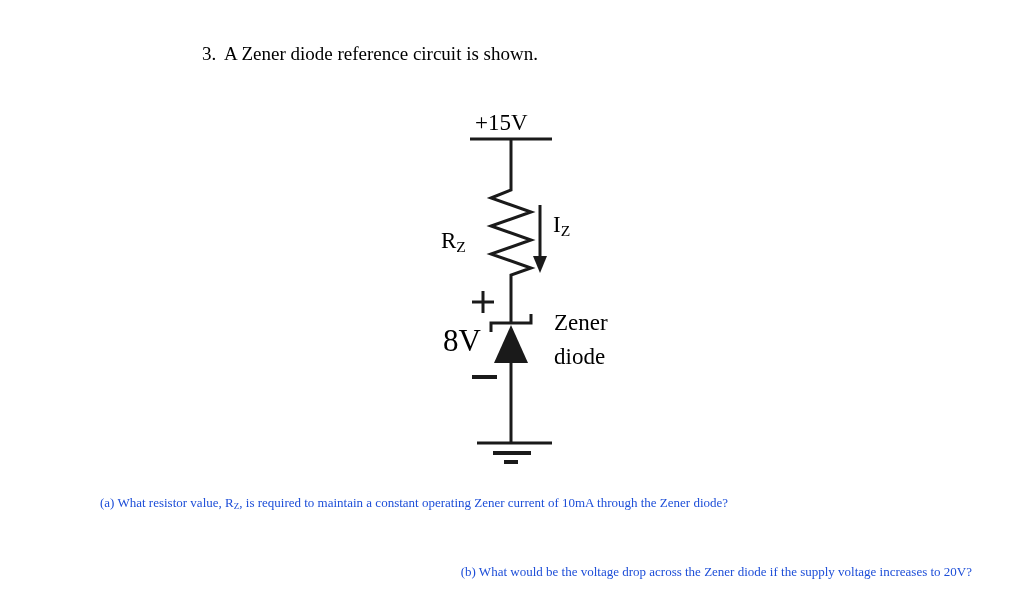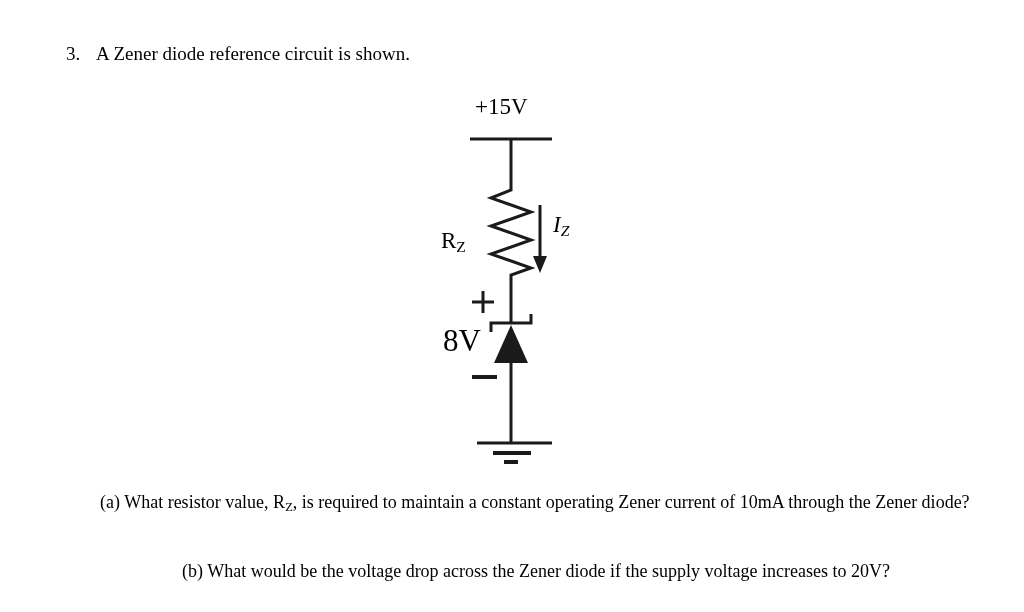--- a/index.html
+++ b/index.html
@@ -18,20 +18,21 @@
 
   
   #question-heading {
     position: absolute;
     left: 66px;
     top: 42px;
     width: 600px;
     font-size: 19px;
     line-height: 24px;
     white-space: nowrap;
+    text-align: center;
   }
   #question-heading .q-num {
     display: inline-block;
     width: 30px;
   }
 
   
   #circuit-figure {
     position: absolute;
     left: 420px;
@@ -50,48 +51,48 @@
     font-size: 22px;
     line-height: 1;
     color: #000;
     white-space: nowrap;
   }
   .ckt-label sub {
     font-size: 0.68em;
     vertical-align: -0.28em;
   }
 
-  #label-supply  { left: 55px;  top: 0;  font-size: 23px; }
+  #label-supply  { left: 55px;  top: 16px;  font-size: 23px; }
   #label-rz      { left: 21px;  top: 134px; font-size: 23px; }
-  #label-iz      { left: 133px; top: 118px; font-size: 23px; font-style: italic; }
+  #label-iz      { left: 133px; top: 118px; font-size: 23px; }
   #label-8v      { left: 23px;  top: 230px; font-size: 31px; }
   #label-zener   { left: 134px; top: 211px; font-size: 23px; line-height: 34px; }
 
   
   .subq {
     position: absolute;
-    font-size: 18px;
+    font-size: 13px;
     line-height: 25px;
     text-align: justify;
-    color: #000000;
+    color: #1d4ed8;
   }
   .subq sub {
     font-size: 0.7em;
     vertical-align: -0.25em;
   }
   #subq-a {
     left: 100px;
     top: 490px;
     width: 872px;
   }
   #subq-b {
     left: 100px;
     top: 559px;
     width: 872px;
-    text-align: center;
+    text-align: right;
     white-space: nowrap;
   }
 </style>
 </head>
 <body>
 
 <div id="question-heading">
   <span class="q-num">3.</span><span>A Zener diode reference circuit is shown.</span>
 </div>
 
@@ -133,17 +134,21 @@
   <div class="ckt-label" id="label-rz">
     <span>R</span><sub>Z</sub>
   </div>
 
   <div class="ckt-label" id="label-iz">
     <span>I</span><sub>Z</sub>
   </div>
 
   <div class="ckt-label" id="label-8v">8V</div>
 
+  <div class="ckt-label" id="label-zener">
+    <div>Zener</div>
+    <div>diode</div>
+  </div>
 </div>
 
 <div class="subq" id="subq-a"><span>(a)</span><span> What resistor value, R</span><sub>Z</sub><span>, is required to maintain a constant operating Zener current of 10mA through the Zener diode?</span></div>
 
 <div class="subq" id="subq-b"><span>(b)</span><span> What would be the voltage drop across the Zener diode if the supply voltage increases to 20V?</span></div>
 
 </body></html>

